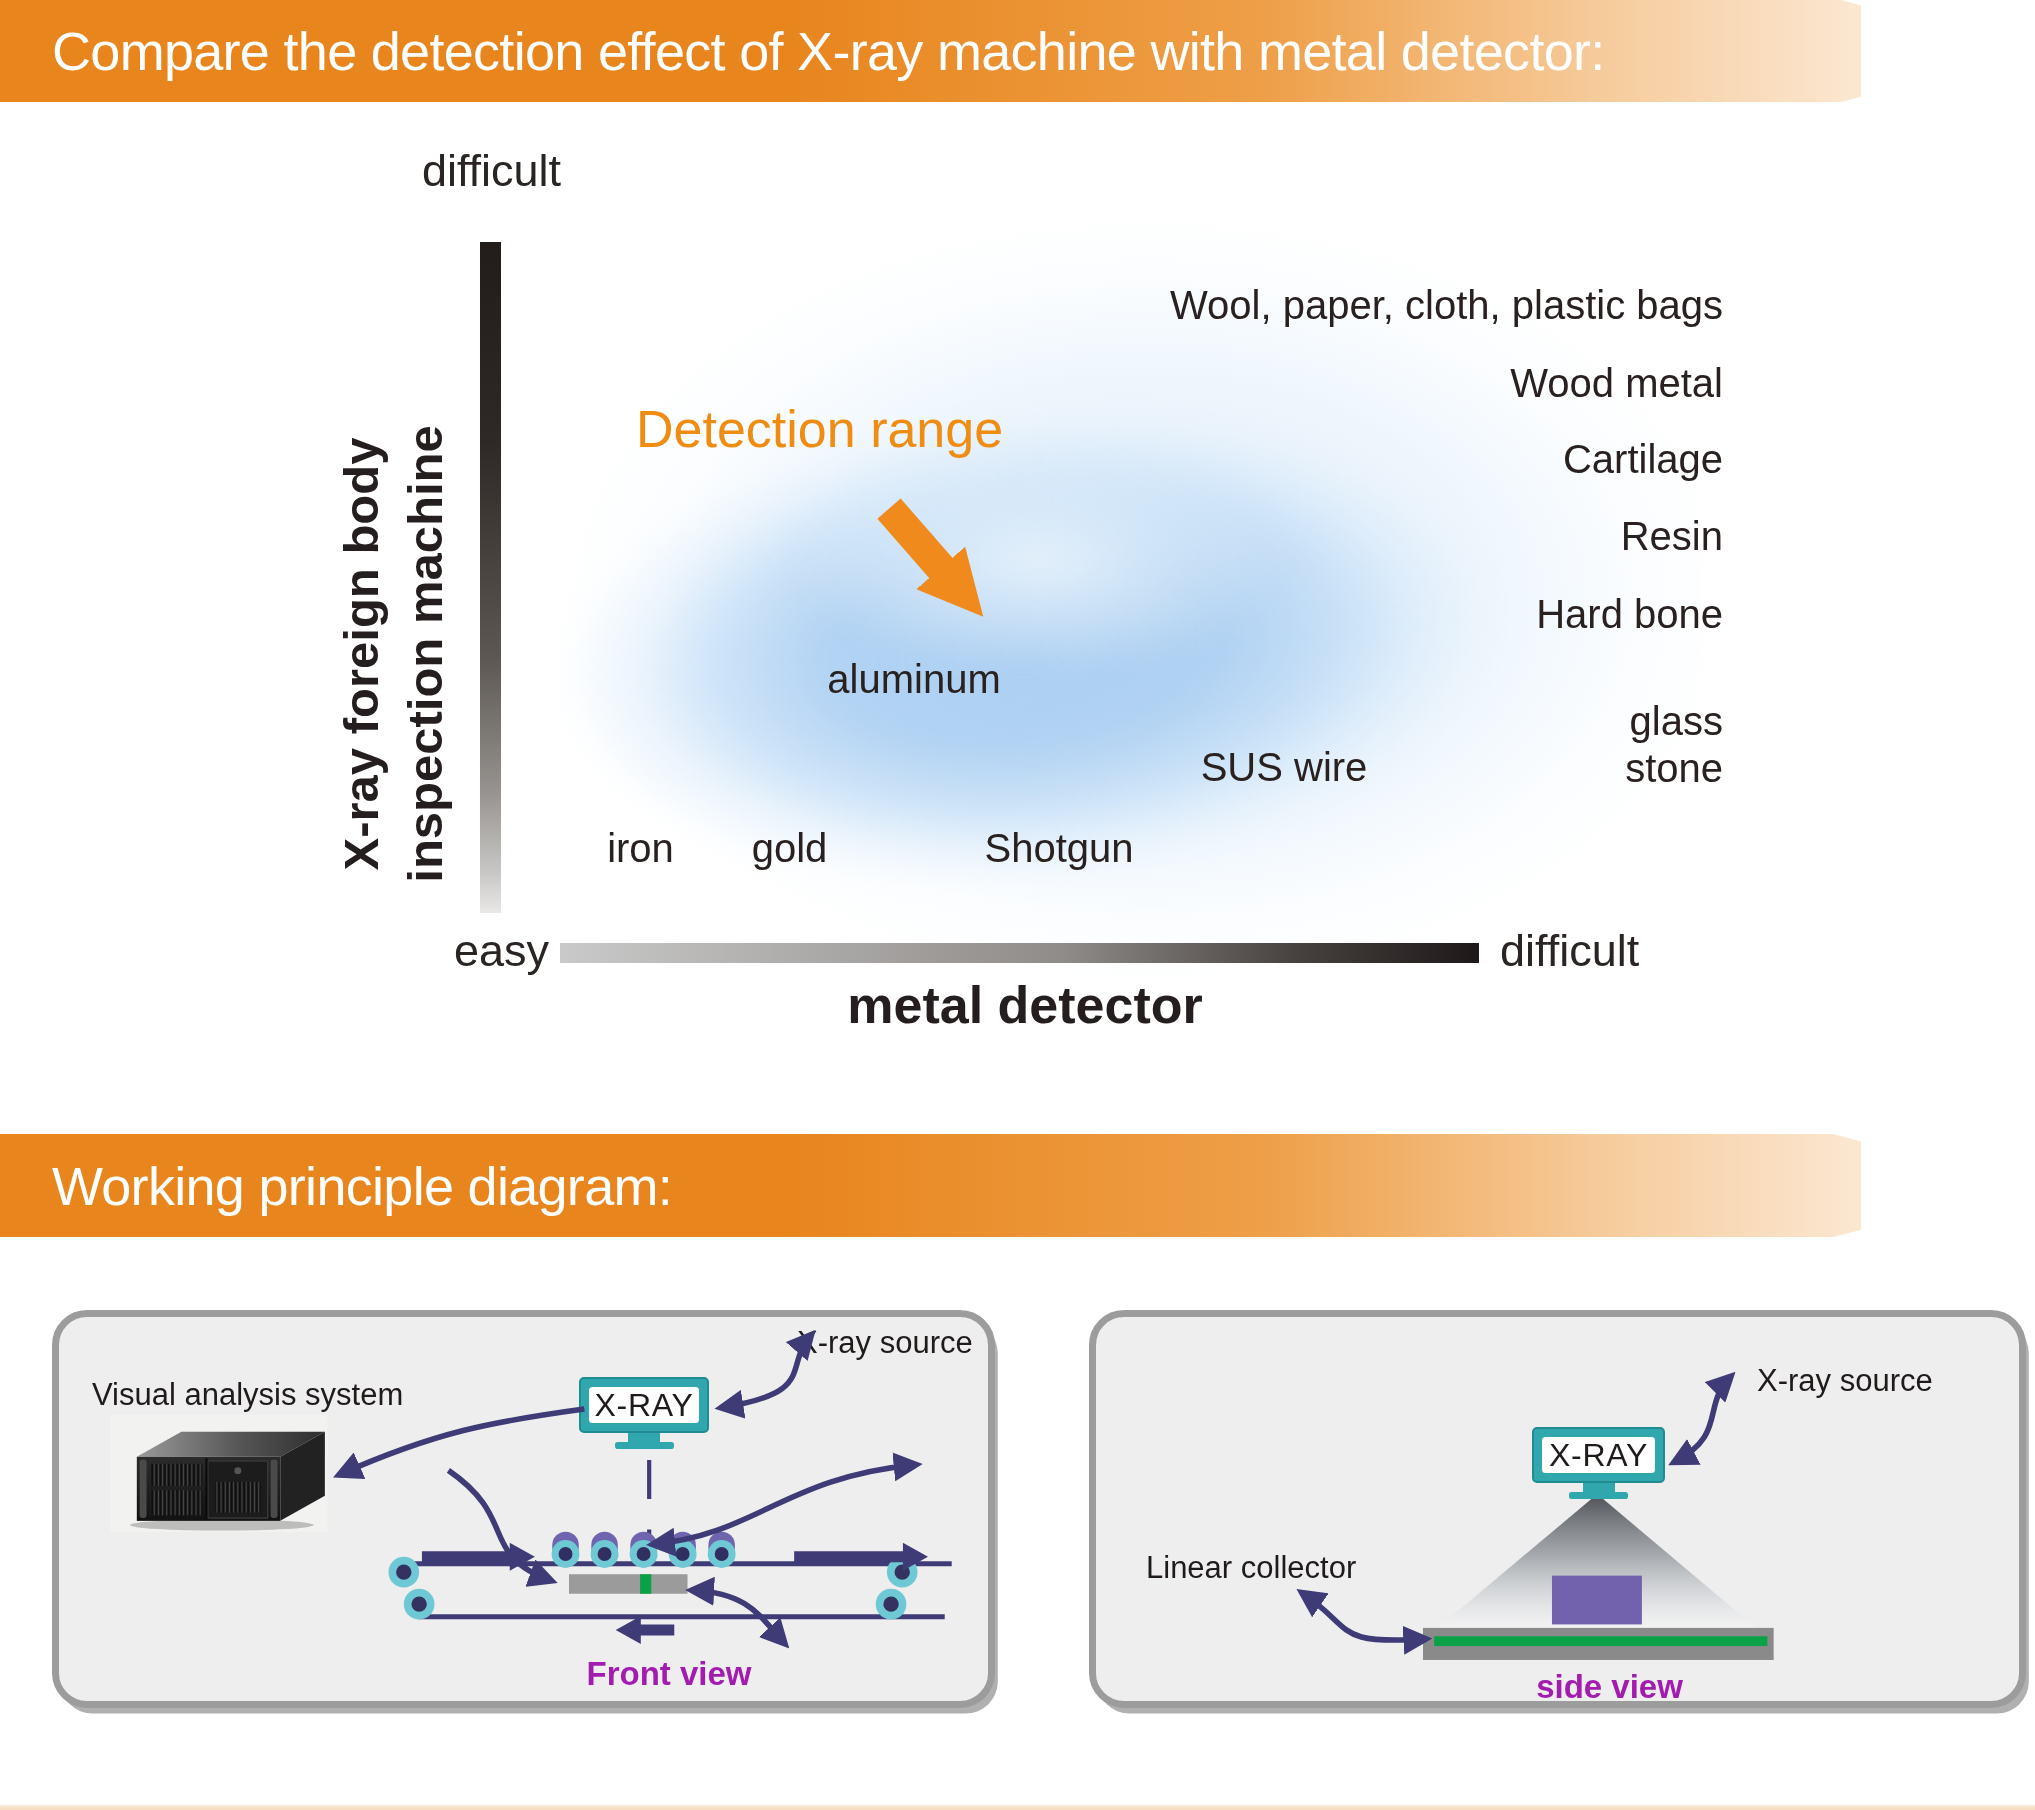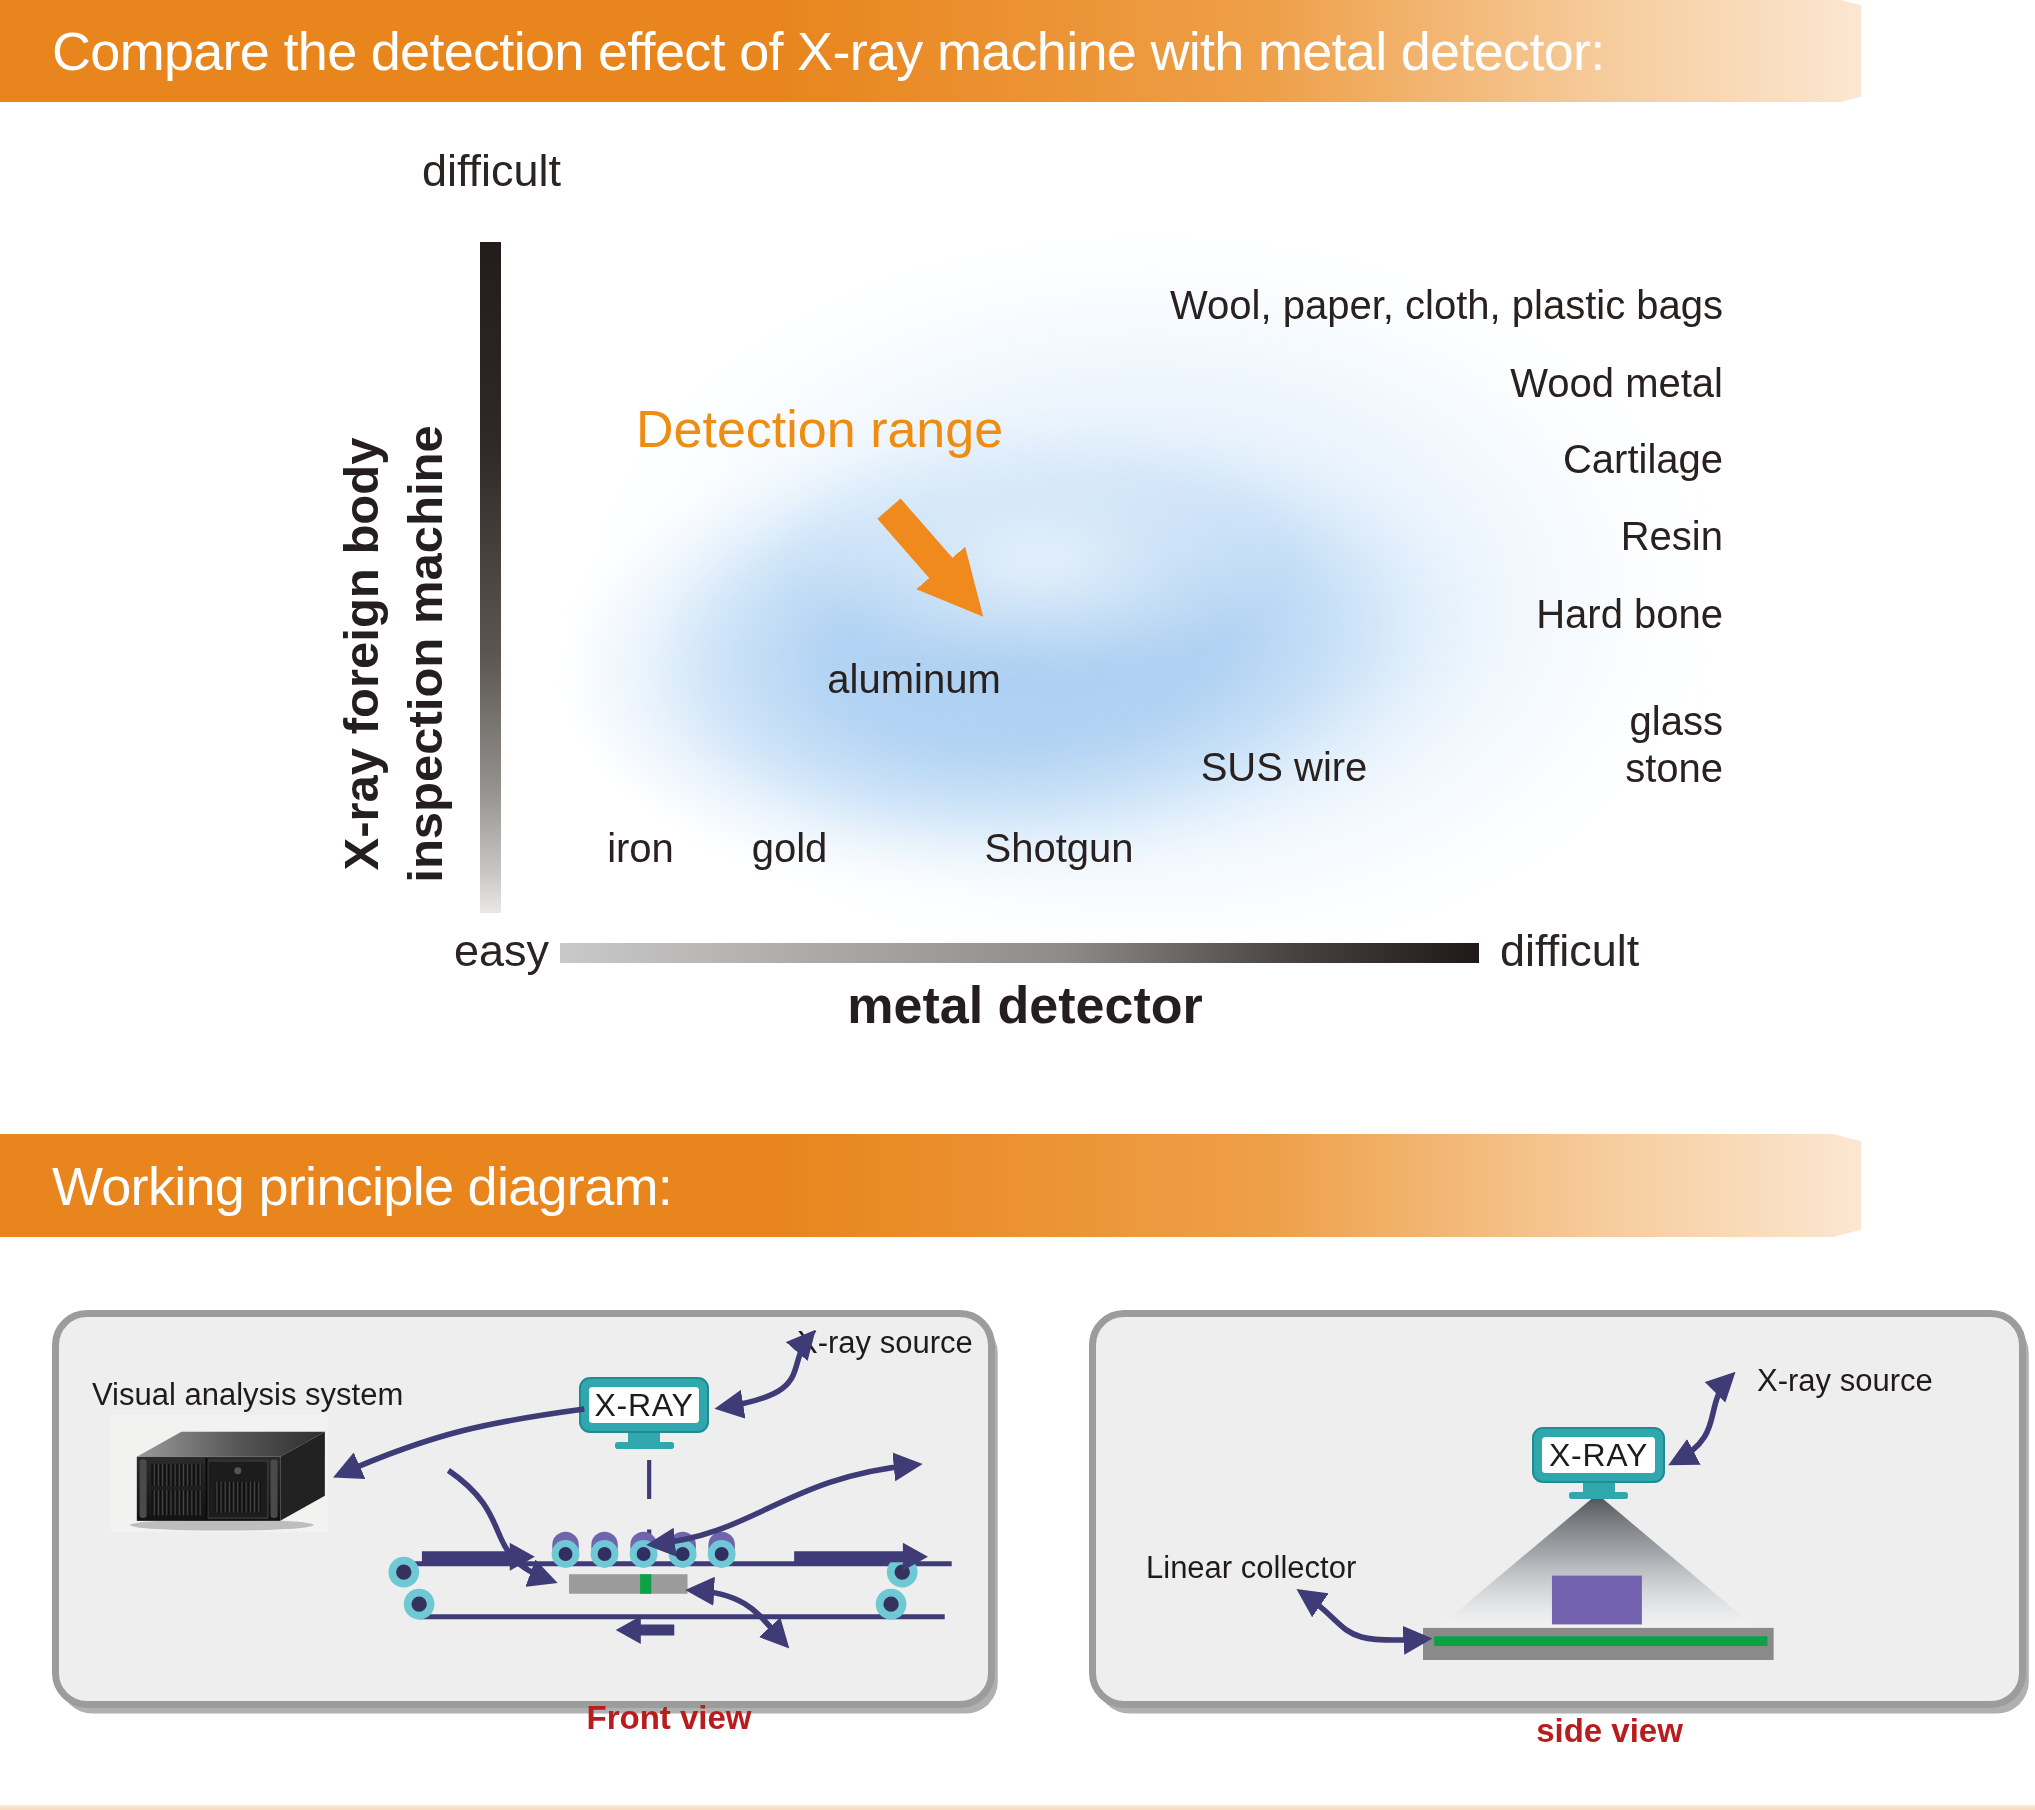--- a/index.html
+++ b/index.html
@@ -59,32 +59,32 @@
   .it11{right:312px;top:644px;}
   .it12{right:312px;top:721px;}
 
   
   .panel{position:absolute;top:1310px;height:398px;background:#EFEEEE;
     border:7.7px solid #9C9C9C;border-radius:35px;box-sizing:border-box;
     box-shadow:5.6px 8.4px 0 -2.8px #B0B0B0;}
   .panel-front{left:52px;width:943px;}
   .panel-side{left:1089px;width:937px;}
   .plabel{position:absolute;font-size:31px;color:#1F1B1A;white-space:nowrap;}
-  .pcaption{position:absolute;font-size:33px;font-weight:bold;color:#b91c1c;text-align:center;margin-top:44px;}
+  .pcaption{position:absolute;font-size:33px;font-weight:bold;color:#a21caf;text-align:center;}
   .overlay{position:absolute;left:0;top:0;}
 
   .vas{left:33px;top:60px;}
   .src-front{left:738px;top:8.4px;}
   .cap-front{left:481px;top:338px;width:258px;}
   .server{position:absolute;left:51px;top:98px;width:218px;height:117px;}
 
   .monitor{position:absolute;}
   .mon-front{left:520px;top:60px;width:130px;}
   .mon-side{left:436px;top:110px;width:133px;}
-  .monitor .frame{height:52px;background:#2FA7AC;border:2.8px solid #1F8C93;border-radius:11px;
+  .monitor .frame{height:52px;background:#2FA7AC;border:2.8px solid #1F8C93;border-radius:5px;
     display:flex;align-items:center;justify-content:center;}
   .monitor .screen{width:calc(100% - 16.7px);height:calc(100% - 15.3px);background:#ffffff;border-radius:3.5px;
     display:flex;align-items:center;justify-content:center;font-size:32px;color:#1E1B1A;letter-spacing:0.7px;}
   .monitor .neck{width:32px;height:9px;background:#2FA7AC;margin:0 auto;}
   .monitor .mbase{width:59px;height:7px;background:#2FA7AC;border-radius:2.8px;margin:0 auto;}
 
   .src-side{left:661px;top:46px;}
   .collector{left:50px;top:233px;}
   .cap-side{left:402px;top:351px;width:223px;}
 

